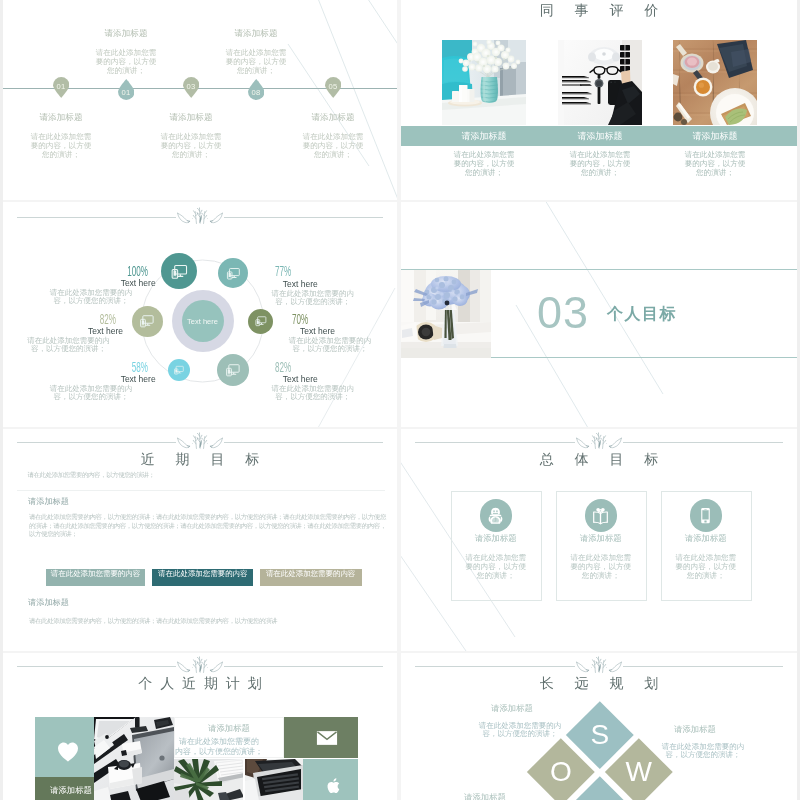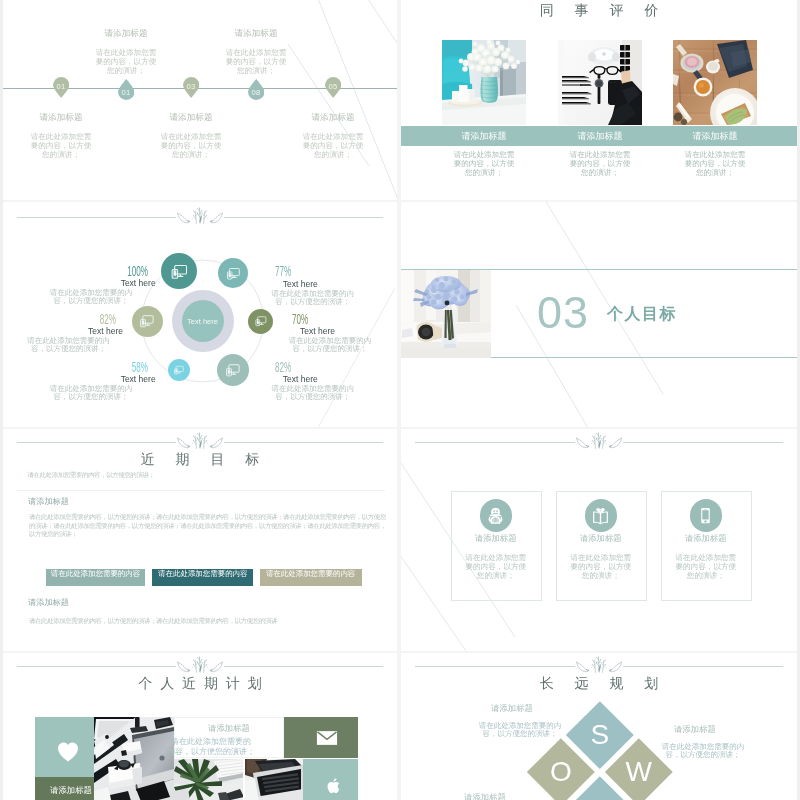--- a/index.html
+++ b/index.html
@@ -728,20 +728,21 @@
             <circle cx="21.0" cy="6.6" r=".3"></circle>
             <circle cx="24.9" cy="6.2" r=".3"></circle>
             <circle cx="19.4" cy="16.5" r=".3"></circle>
             <circle cx="26.6" cy="16.5" r=".3"></circle>
             <circle cx="15.6" cy="11.4" r=".28"></circle>
             <circle cx="30.4" cy="11.4" r=".28"></circle>
             <path d="M22.5 16.3 C22.3 12.6 23.2 9.8 24.7 7.6 C25.0 11.8 24.2 14.6 22.5 16.3 Z"></path>
           </g>
         </svg>
       </div>
+<div class="bigtitle" style="left:0;width:396px;top:22px">总 体 目 标</div>
 <div class="ogcard" style="left:50.3px;top:61.7px;width:89px;height:108px"></div>
 <div class="ogcirc" style="left:78.6px;top:70.3px;width:32.4px;height:32.4px">
         <svg width="19" height="19" viewBox="0 0 24 24">
           <g fill="#fff">
             <path d="M12 2.2 c-3.4 0 -5.6 2.4 -5.6 5.6 c0 1.3 .3 2.4 .8 3.3 h9.6 c.5 -.9 .8 -2.0 .8 -3.3 c0 -3.2 -2.2 -5.6 -5.6 -5.6 z"></path>
             <path d="M5.6 11.0 h12.8 c.6 0 .9 .4 .9 .9 c0 .5 -.4 .9 -.9 .9 h-12.8 c-.5 0 -.9 -.4 -.9 -.9 c0 -.5 .3 -.9 .9 -.9 z"></path>
             <path d="M12 13.0 c-4.0 0 -6.8 2.6 -6.8 6.0 c0 1.4 .5 2.6 1.3 3.4 h11.0 c.8 -.8 1.3 -2.0 1.3 -3.4 c0 -3.4 -2.8 -6.0 -6.8 -6.0 z"></path>
             <path d="M5.4 13.0 c-1.0 .3 -1.8 1.3 -2.0 2.6 c-.2 1.5 .2 3.2 .8 4.2 l1.8 -1.0 c-.4 -1.0 -.7 -2.4 -.6 -3.4 z"></path>
             <path d="M18.6 13.0 c1.0 .3 1.8 1.3 2.0 2.6 c.2 1.5 -.2 3.2 -.8 4.2 l-1.8 -1.0 c.4 -1.0 .7 -2.4 .6 -3.4 z"></path>
           </g>
@@ -891,21 +892,21 @@
           <ellipse cx="30" cy="48" rx="7" ry="5" fill="#1b1e22"></ellipse>
           <ellipse cx="30" cy="47" rx="5" ry="3.4" fill="#41464b"></ellipse>
           <path d="M24 48 L20 52 L24 53 Z" fill="#15181b"></path>
           <path d="M36 47 L41 46 L39 51 Z" fill="#15181b"></path>
           <path d="M42 72 L70 64 L76 80 L48 87 Z" fill="#111315"></path>
           <path d="M0 74 L14 70 L18 87 L0 87 Z" fill="#f4f5f5"></path>
           <path d="M16 78 L34 74 L38 87 L18 87 Z" fill="#16181b"></path>
         </svg></div>
 <div class="mz" style="left:170.6px;top:63.6px;width:110.7px;height:41.9px;background:#fff;border:1px solid #f1f2f2;box-sizing:border-box"></div>
 <div class="noteh" style="left:170.6px;top:70.1px;width:110.7px">请添加标题</div>
-<div class="noteb nl" style="left:156px;top:84.1px;width:104px">请在此处添加您需要的
+<div class="noteb nl" style="left:164px;top:84.1px;width:104px">请在此处添加您需要的
 内容，以方便您的演讲；</div>
 <div class="mz" style="left:281.3px;top:63.6px;width:74.2px;height:41.9px;background:#6d7f63">
         <svg width="22" height="16" viewBox="0 0 24 17" style="position:absolute;left:32px;top:13px">
           <path d="M1 1 H23 V16 H1 Z" fill="#fff"></path>
           <path d="M1.6 1.8 L12 10 L22.4 1.8" fill="none" stroke="#6d7f63" stroke-width="1.5"></path>
         </svg>
       </div>
 <div class="mz" style="left:170.6px;top:105.5px;width:71.6px;height:41.5px"><svg width="69" height="42" viewBox="0 0 69 42">
           <rect width="72" height="42" fill="#eceded"></rect>
           <path d="M0 0 H72 V16 L34 30 L0 24 Z" fill="#e4e5e6"></path>

